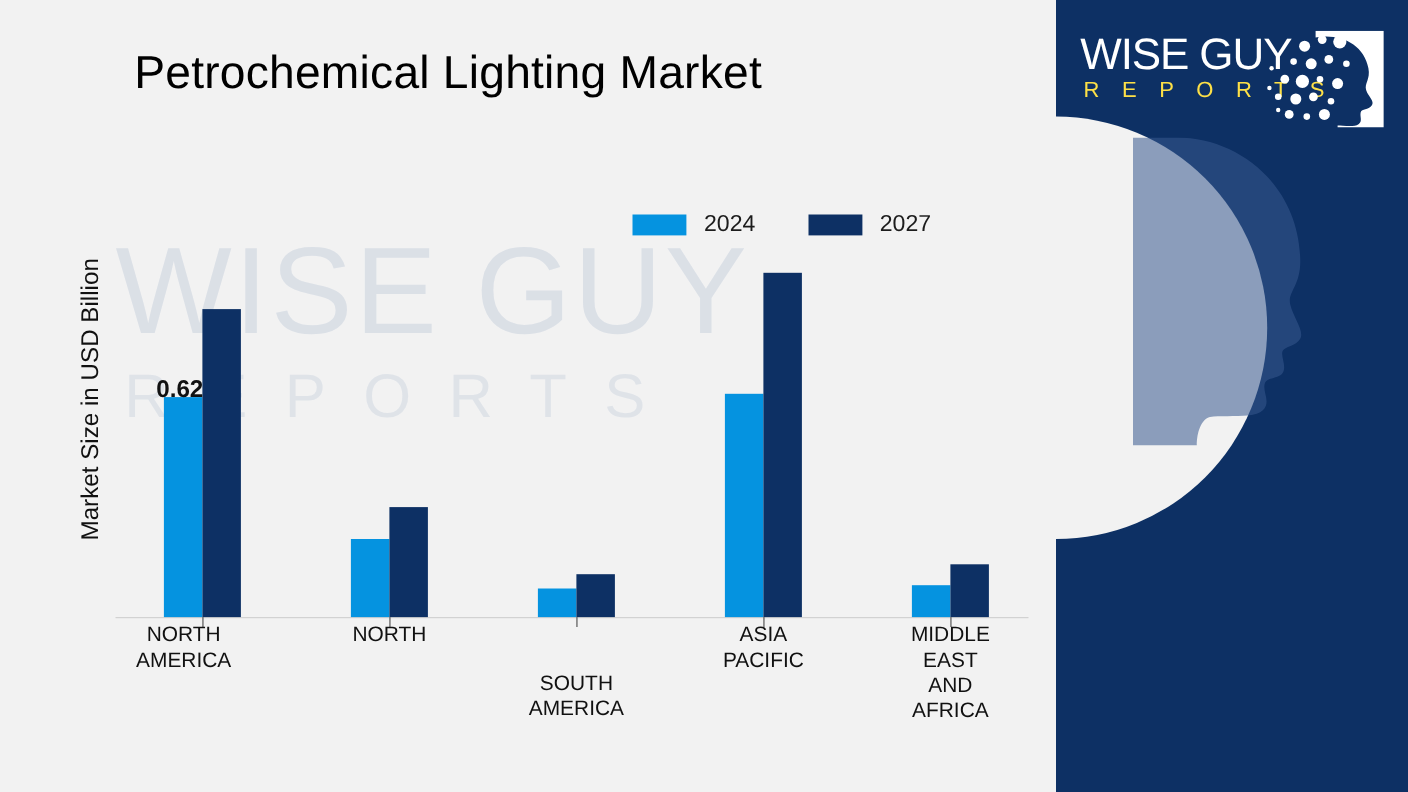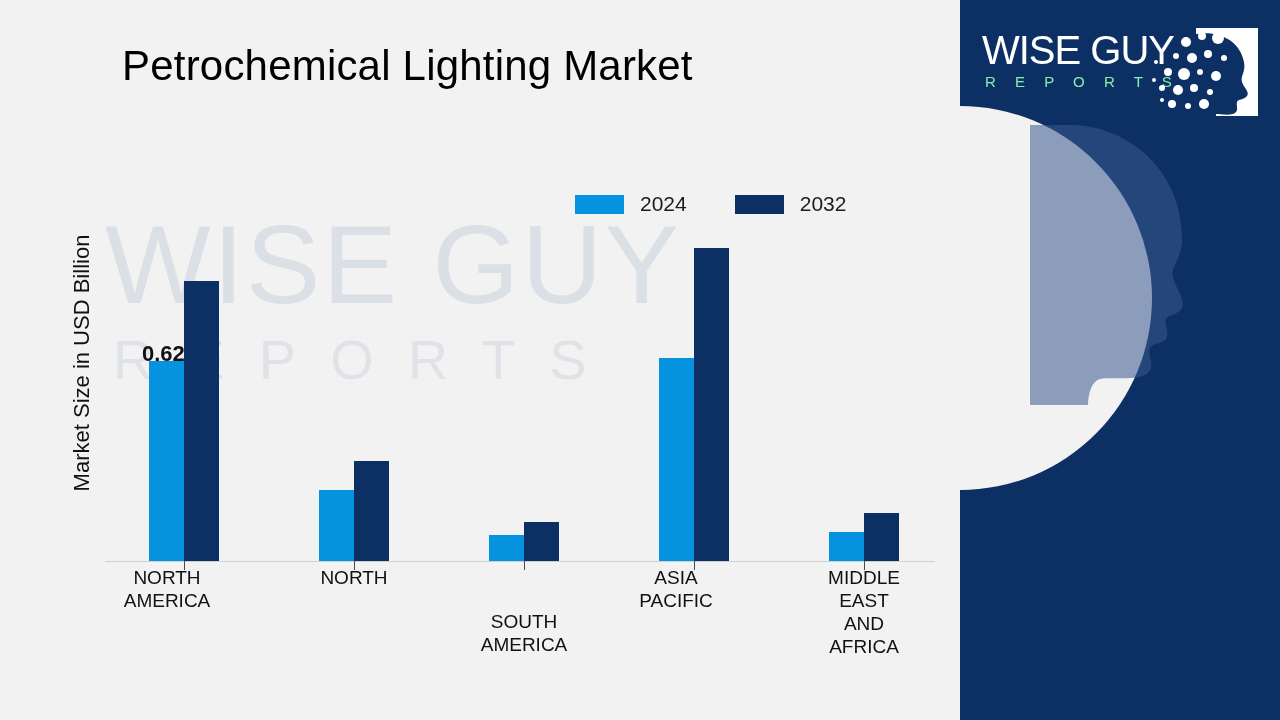--- a/index.html
+++ b/index.html
@@ -26,21 +26,21 @@
   }
   .brand-logo {
     position:absolute; left:22px; top:28px; width:276px; height:92px;
     z-index:4;
   }
   .logo-wise {
     font-size:40px; font-weight:400; letter-spacing:-1px; color:#ffffff;
     line-height:44px; white-space:nowrap;
   }
   .logo-reports {
-    font-size:15px; letter-spacing:7.5px; color:#86efac;
+    font-size:20px; letter-spacing:7.5px; color:#fde047;
     line-height:20px; padding-left:3px; white-space:nowrap;
   }
   .logo-dots { position:absolute; left:150px; top:0px; width:126px; height:88px; }
 
   
   .watermark {
     position:absolute; left:105px; top:205px; width:800px; height:250px;
     z-index:1; pointer-events:none; user-select:none;
   }
   .wm-line1 {
@@ -112,21 +112,21 @@
 
   <div class="y-axis-label">Market Size in USD Billion</div>
 
   <div class="legend">
     <div class="legend-item">
       <span class="legend-swatch" style="background:#0593e0"></span>
       <span class="legend-label">2024</span>
     </div>
     <div class="legend-item">
       <span class="legend-swatch" style="background:#0d3064"></span>
-      <span class="legend-label">2032</span>
+      <span class="legend-label">2027</span>
     </div>
   </div>
 
   <div class="axis-line"></div>
 
   <div class="plot" id="plot">
       <div class="group" style="left: 19px;">
         <div class="bars">
           <div class="bar" title="NORTH AMERICA 2024: 0.62" style="height: 199.839px; background: rgb(5, 147, 224);"></div>
           <div class="bar" title="NORTH AMERICA 2032: 0.87" style="height: 280.42px; background: rgb(13, 48, 100);"></div>
@@ -161,21 +161,21 @@
   <div id="cats">
       <div class="tick" style="left: 184px;"></div>
       <div class="cat-label" style="left: 92px; white-space: pre-line;">NORTH
 AMERICA</div>
       <div class="tick" style="left: 354px;"></div>
       <div class="cat-label" style="left: 279px; white-space: pre-line;">NORTH</div>
       <div class="tick" style="left: 524px;"></div>
       <div class="cat-label" style="left: 449px; white-space: pre-line; margin-top: 44px;">SOUTH
 AMERICA</div>
       <div class="tick" style="left: 694px;"></div>
-      <div class="cat-label" style="left: 601px; white-space: pre-line;">ASIA
+      <div class="cat-label" style="left: 619px; white-space: pre-line;">ASIA
 PACIFIC</div>
       <div class="tick" style="left: 864px;"></div>
       <div class="cat-label" style="left: 789px; white-space: pre-line;">MIDDLE
 EAST
 AND
 AFRICA</div>
     </div>
 
   <div class="brand-panel">
     <div class="brand-circle"></div>

